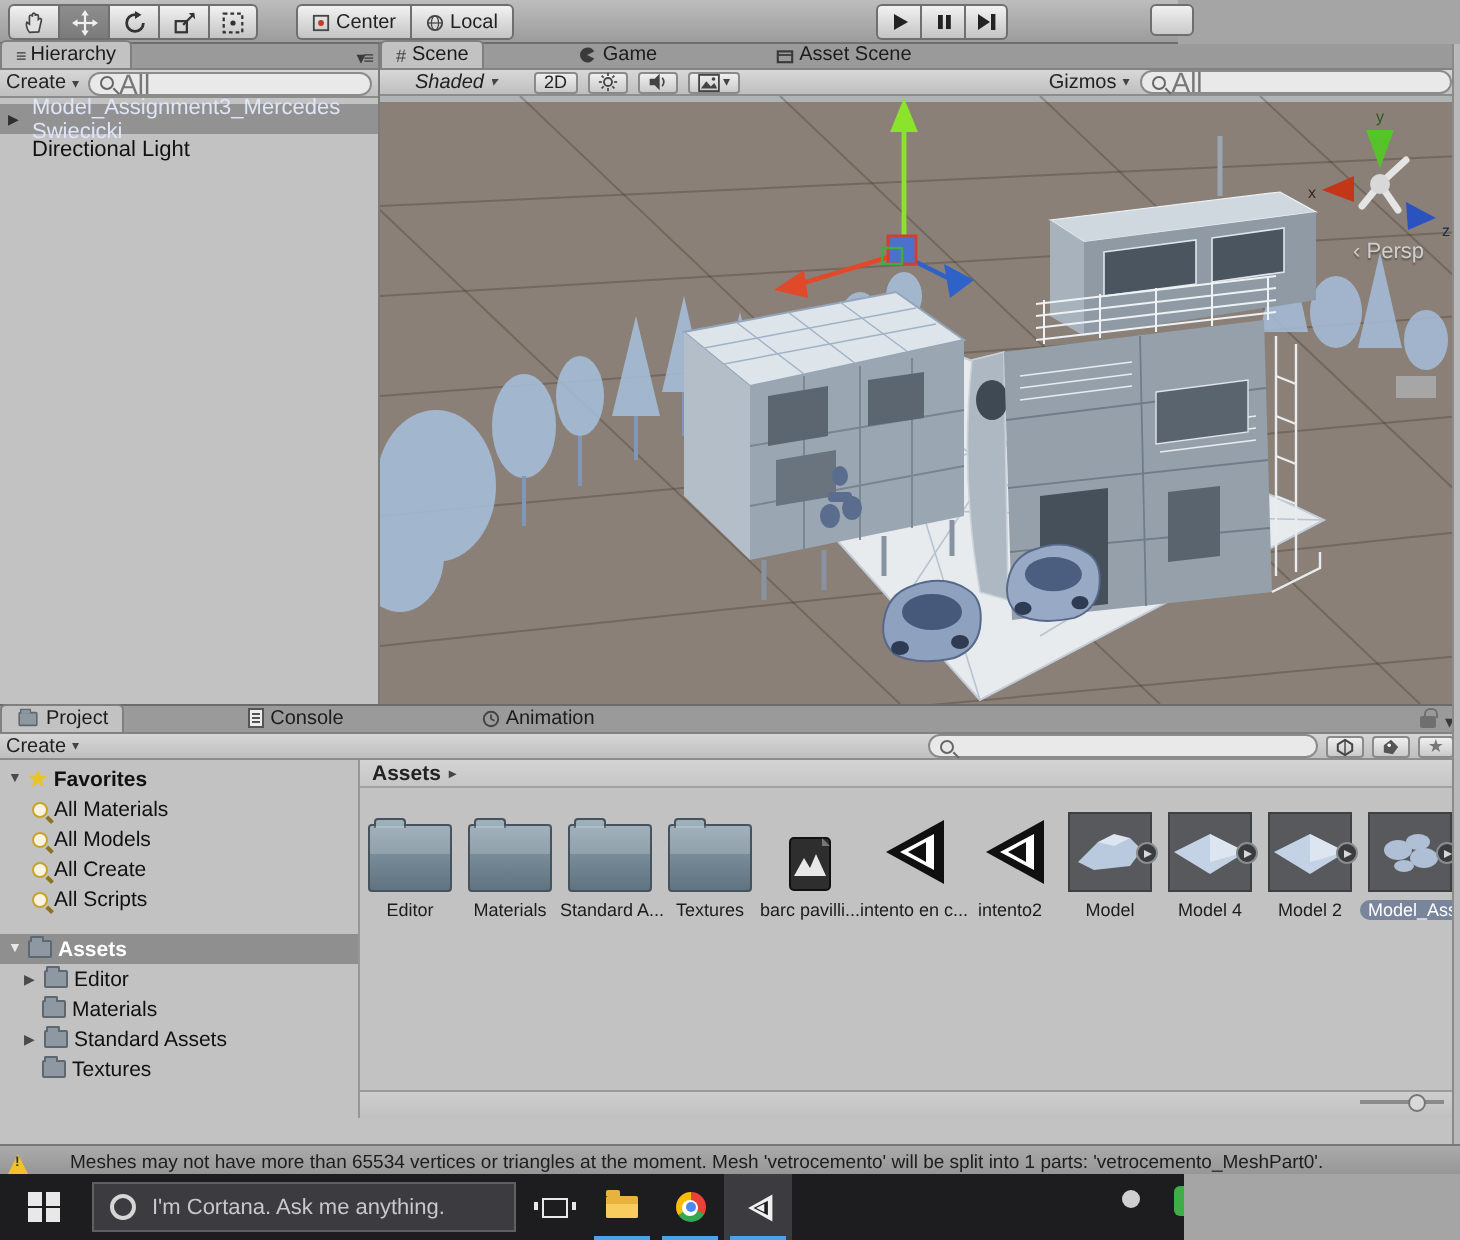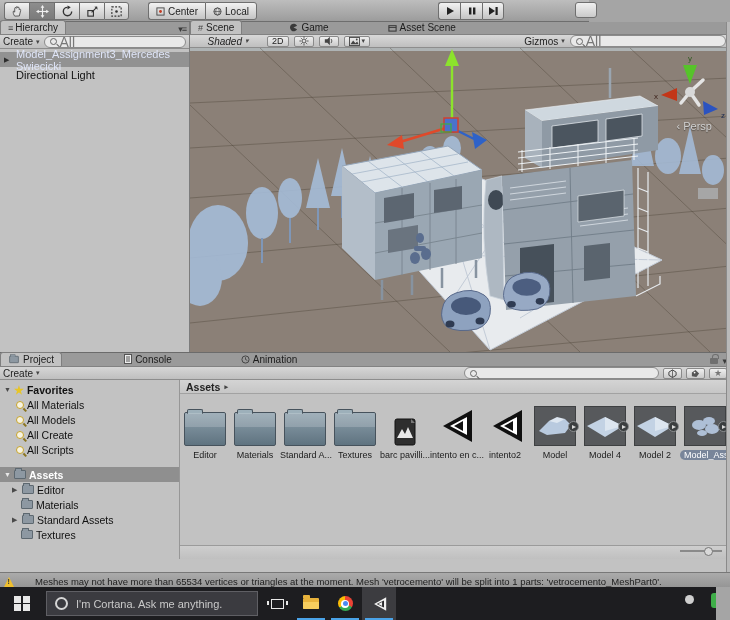--- a/index.html
+++ b/index.html
@@ -96,21 +96,21 @@
   .lock::before { content:""; position:absolute; left:1.5px; top:-4px; width:5px; height:4px; border:1.2px solid #6f6f6f; border-bottom:none; border-radius:3px 3px 0 0; }
 
   
   #warning-bar { left:0; top:572px; width:730px; height:15px; background:linear-gradient(#ababab,#969696);
     border-top:1px solid #787878; display:flex; align-items:flex-end; gap:21px; padding:0 4px; font-size:9.5px; color:#1d1d1d; }
   .warn-tri { width:0; height:0; border-left:5.5px solid transparent; border-right:5.5px solid transparent;
     border-bottom:10px solid #f0c02e; position:relative; }
   .warn-tri::after { content:"!"; position:absolute; left:-1.5px; top:1px; font-size:7px; font-weight:bold; color:#333; }
 
   
-  #taskbar { left:0; top:587px; width:716px; height:33px; background:#1d1d20; display:flex; align-items:stretch; }
+  #taskbar { left:0; top:587px; width:592px; height:33px; background:#1d1d20; display:flex; align-items:stretch; }
   #start-button { width:44px; display:flex; align-items:center; justify-content:center; }
   .win-logo { display:grid; grid-template-columns:7px 7px; grid-template-rows:7px 7px; gap:1.5px; }
   .win-logo span { background:#e8e8e8; }
   #cortana-box { width:212px; margin:4px 2px; background:#3b3b40; border:1px solid #5f5f64; display:flex; align-items:center; gap:8px; padding:0 8px; color:#c9c9c9; font-size:11px; }
   .cortana-ring { width:13px; height:13px; border:2px solid #d6d6d6; border-radius:50%; flex:0 0 13px; }
   .tb-tile { width:34px; display:flex; align-items:center; justify-content:center; position:relative; }
   .tb-tile.open::after { content:""; position:absolute; left:3px; right:3px; bottom:0; height:2px; background:#4aa3e8; }
   .tb-tile.focus { background:#3c3c40; }
   .taskview-icon { width:13px; height:10px; border:1.5px solid #e8e8e8; position:relative; }
   .taskview-icon::before, .taskview-icon::after { content:""; position:absolute; top:1.5px; width:2px; height:4px; background:#e8e8e8; }

